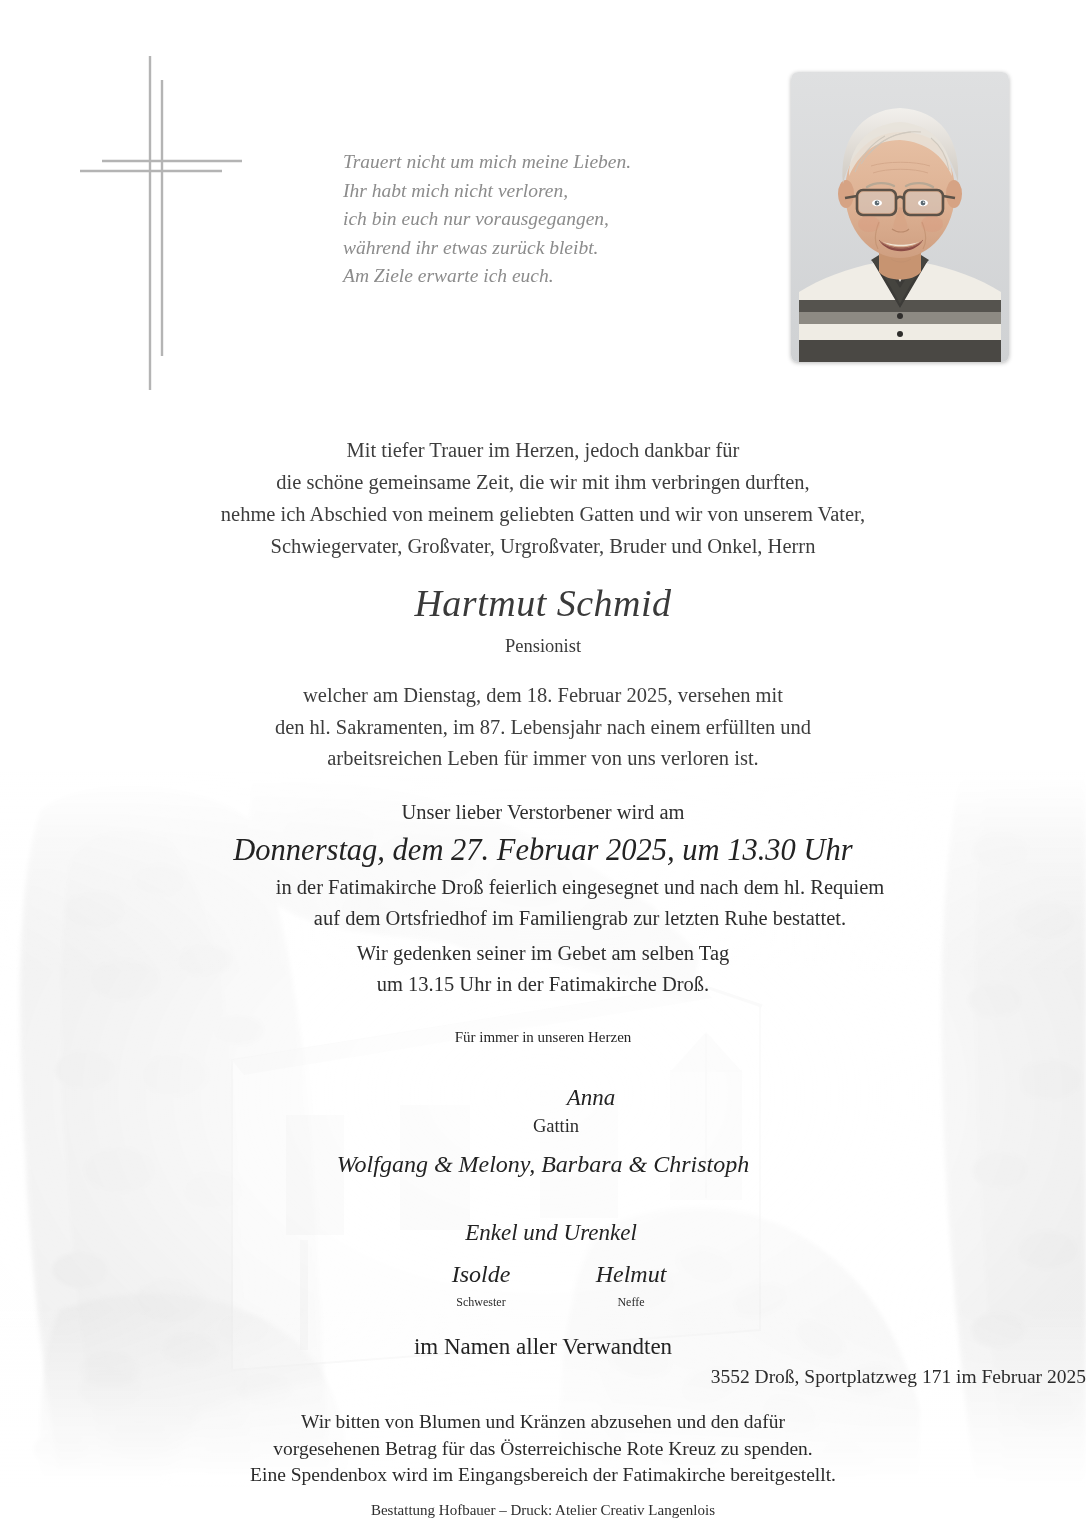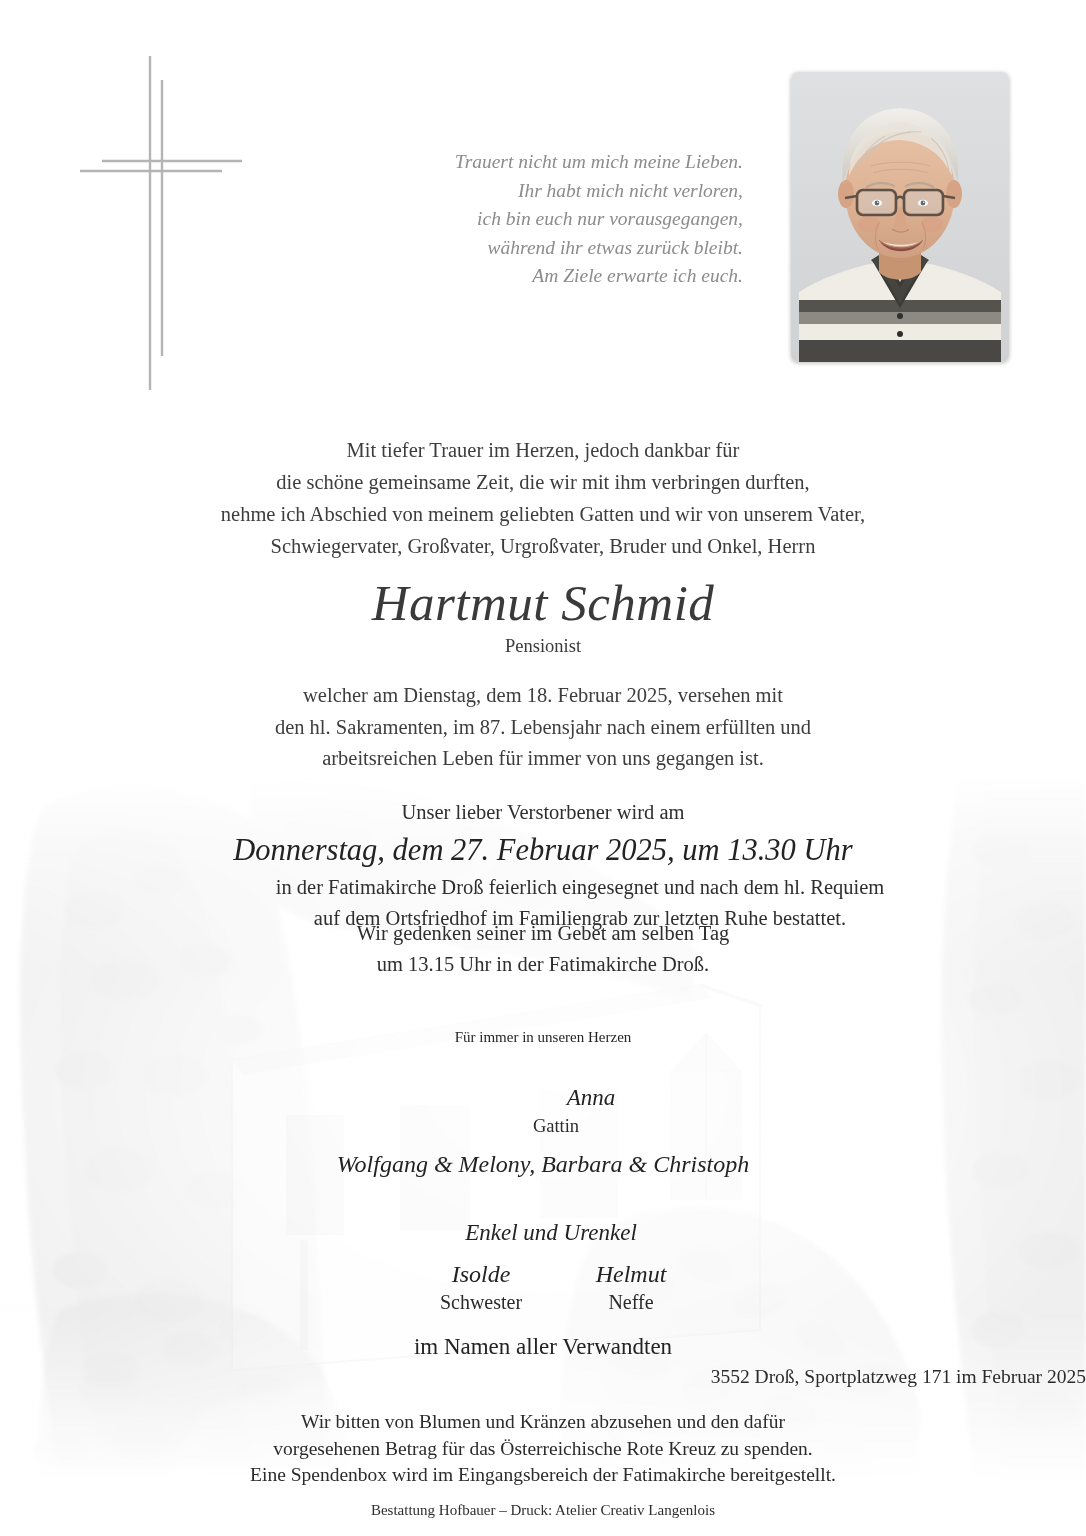--- a/index.html
+++ b/index.html
@@ -54,42 +54,42 @@
     box-shadow: 0 1px 4px rgba(0,0,0,0.28);
   }
   .photo svg { display: block; width: 100%; height: 100%; }
 
   
   .poem {
     position: absolute;
     left: 343px;
     top: 148px;
     width: 400px;
-    text-align: right;
+    text-align: left;
     font-style: italic;
     font-size: 19.5px;
     line-height: 28.6px;
     color: #8c8c8c;
   }
   .poem div { white-space: nowrap; }
 
   .block { position: absolute; left: 0; width: 1086px; text-align: center; }
 
   .intro {
     top: 434px;
     font-size: 20.5px;
     line-height: 32px;
     color: #3d3d3d;
   }
   .intro div { white-space: nowrap; }
 
   .deceased-name {
     top: 574px;
     font-style: italic;
-    font-size: 51px;
+    font-size: 38px;
     line-height: 58px;
     color: #3a3a3a;
     letter-spacing: 0.5px;
   }
 
   .profession {
     top: 633px;
     font-size: 18.5px;
     line-height: 26px;
     color: #3a3a3a;
@@ -121,21 +121,21 @@
   .funeral-detail {
     top: 872px;
     font-size: 20.5px;
     line-height: 31px;
     color: #2e2e2e;
     padding-left: 37px;
   }
   .funeral-detail div { white-space: nowrap; }
 
   .prayer {
-    top: 918px;
+    top: 938px;
     font-size: 20.5px;
     line-height: 31px;
     color: #2e2e2e;
   }
   .prayer div { white-space: nowrap; }
 
   .forever {
     top: 1022px;
     font-size: 15px;
     line-height: 30px;
@@ -190,21 +190,21 @@
     min-width: 110px;
     text-align: center;
   }
   .sib-name {
     font-style: italic;
     font-size: 24px;
     line-height: 31px;
     color: #232323;
   }
   .sib-role {
-    font-size: 20px;
+    font-size: 12px;
     line-height: 24px;
     color: #2b2b2b;
   }
 
   .relatives {
     top: 1331px;
     font-size: 23px;
     line-height: 32px;
     color: #232323;
   }
@@ -491,21 +491,21 @@
     <div>nehme ich Abschied von meinem geliebten Gatten und wir von unserem Vater,</div>
     <div>Schwiegervater, Großvater, Urgroßvater, Bruder und Onkel, Herrn</div>
   </div>
 
   <div class="block deceased-name">Hartmut Schmid</div>
   <div class="block profession">Pensionist</div>
 
   <div class="block passing">
     <div>welcher am Dienstag, dem 18.  Februar 2025, versehen mit</div>
     <div>den hl. Sakramenten, im 87. Lebensjahr nach einem erfüllten und</div>
-    <div>arbeitsreichen Leben für immer von uns gegangen ist.</div>
+    <div>arbeitsreichen Leben für immer von uns verloren ist.</div>
   </div>
 
   <div class="block funeral-lead">Unser lieber Verstorbener wird am</div>
   <div class="block funeral-date">Donnerstag, dem 27. Februar 2025, um 13.30 Uhr</div>
   <div class="block funeral-detail">
     <div>in der Fatimakirche Droß feierlich eingesegnet und nach dem hl. Requiem</div>
     <div>auf dem Ortsfriedhof im Familiengrab zur letzten Ruhe bestattet.</div>
   </div>
 
   <div class="block prayer">

